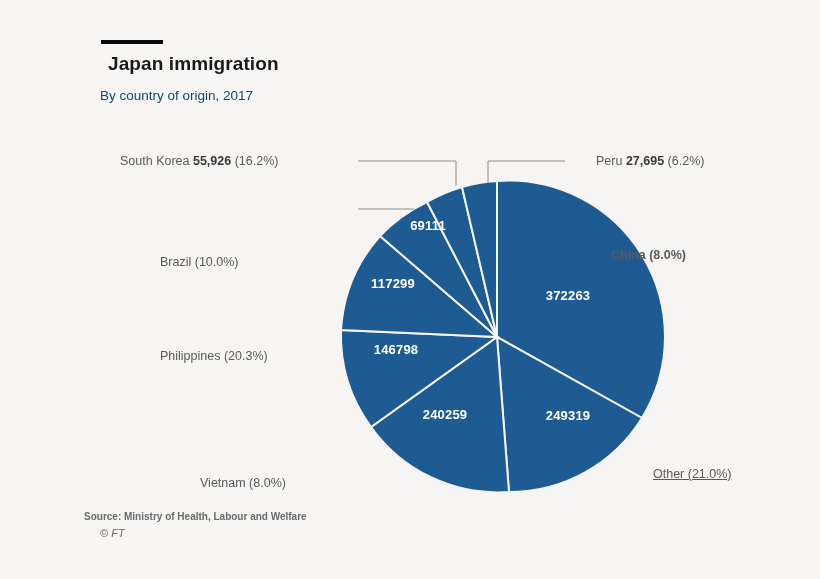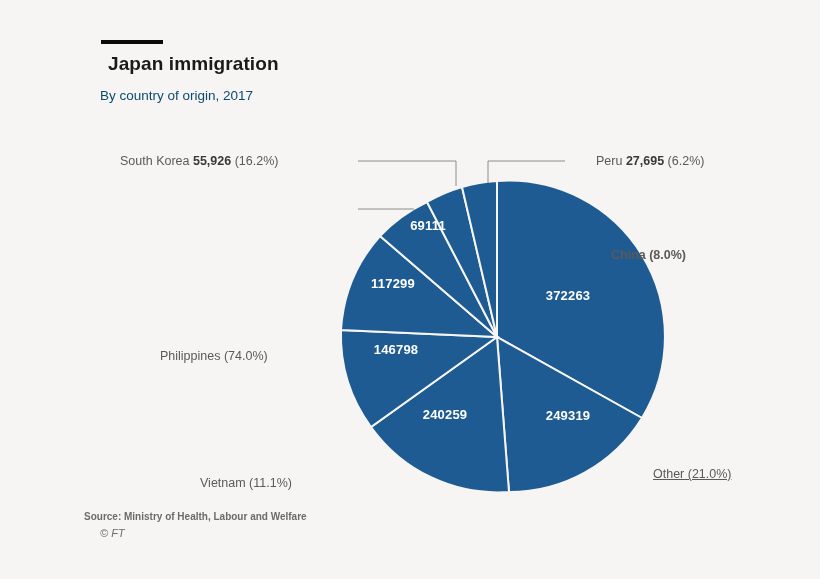--- a/index.html
+++ b/index.html
@@ -153,24 +153,25 @@
       <polyline class="leader" points="358,209 414,209" stroke="#8c8c8c"></polyline>
       <polyline class="leader" points="565,161 488,161 488,183" stroke="#8c8c8c"></polyline>
     </g>
   </svg>
 
   <div class="olabel right-align" style="left:120px; top:155px; width:235px;">
     <span>South Korea </span><b>55,926</b><span> (16.2%)</span>
   </div>
 
 
+  <div class="olabel right-align" style="left:160px; top:256px; width:185px;">Brazil (10.0%)</div>
 
-  <div class="olabel right-align" style="left:160px; top:350px; width:165px;">Philippines (74.0%)</div>
+  <div class="olabel right-align" style="left:160px; top:350px; width:165px;">Philippines (20.3%)</div>
 
-  <div class="olabel right-align" style="left:200px; top:477px; width:205px;">Vietnam (11.1%)</div>
+  <div class="olabel right-align" style="left:200px; top:477px; width:205px;">Vietnam (8.0%)</div>
 
   <div class="olabel" style="left:596px; top:155px;">
     <span>Peru </span><b>27,695</b><span> (6.2%)</span>
   </div>
 
   <div class="olabel" style="left:611px; top:249px;font-weight:bold;">China (8.0%)</div>
 
   <div class="olabel" style="left:653px; top:468px;text-decoration:underline;">Other (21.0%)</div>
 
   <div class="source-line">Source: Ministry of Health, Labour and Welfare</div>

